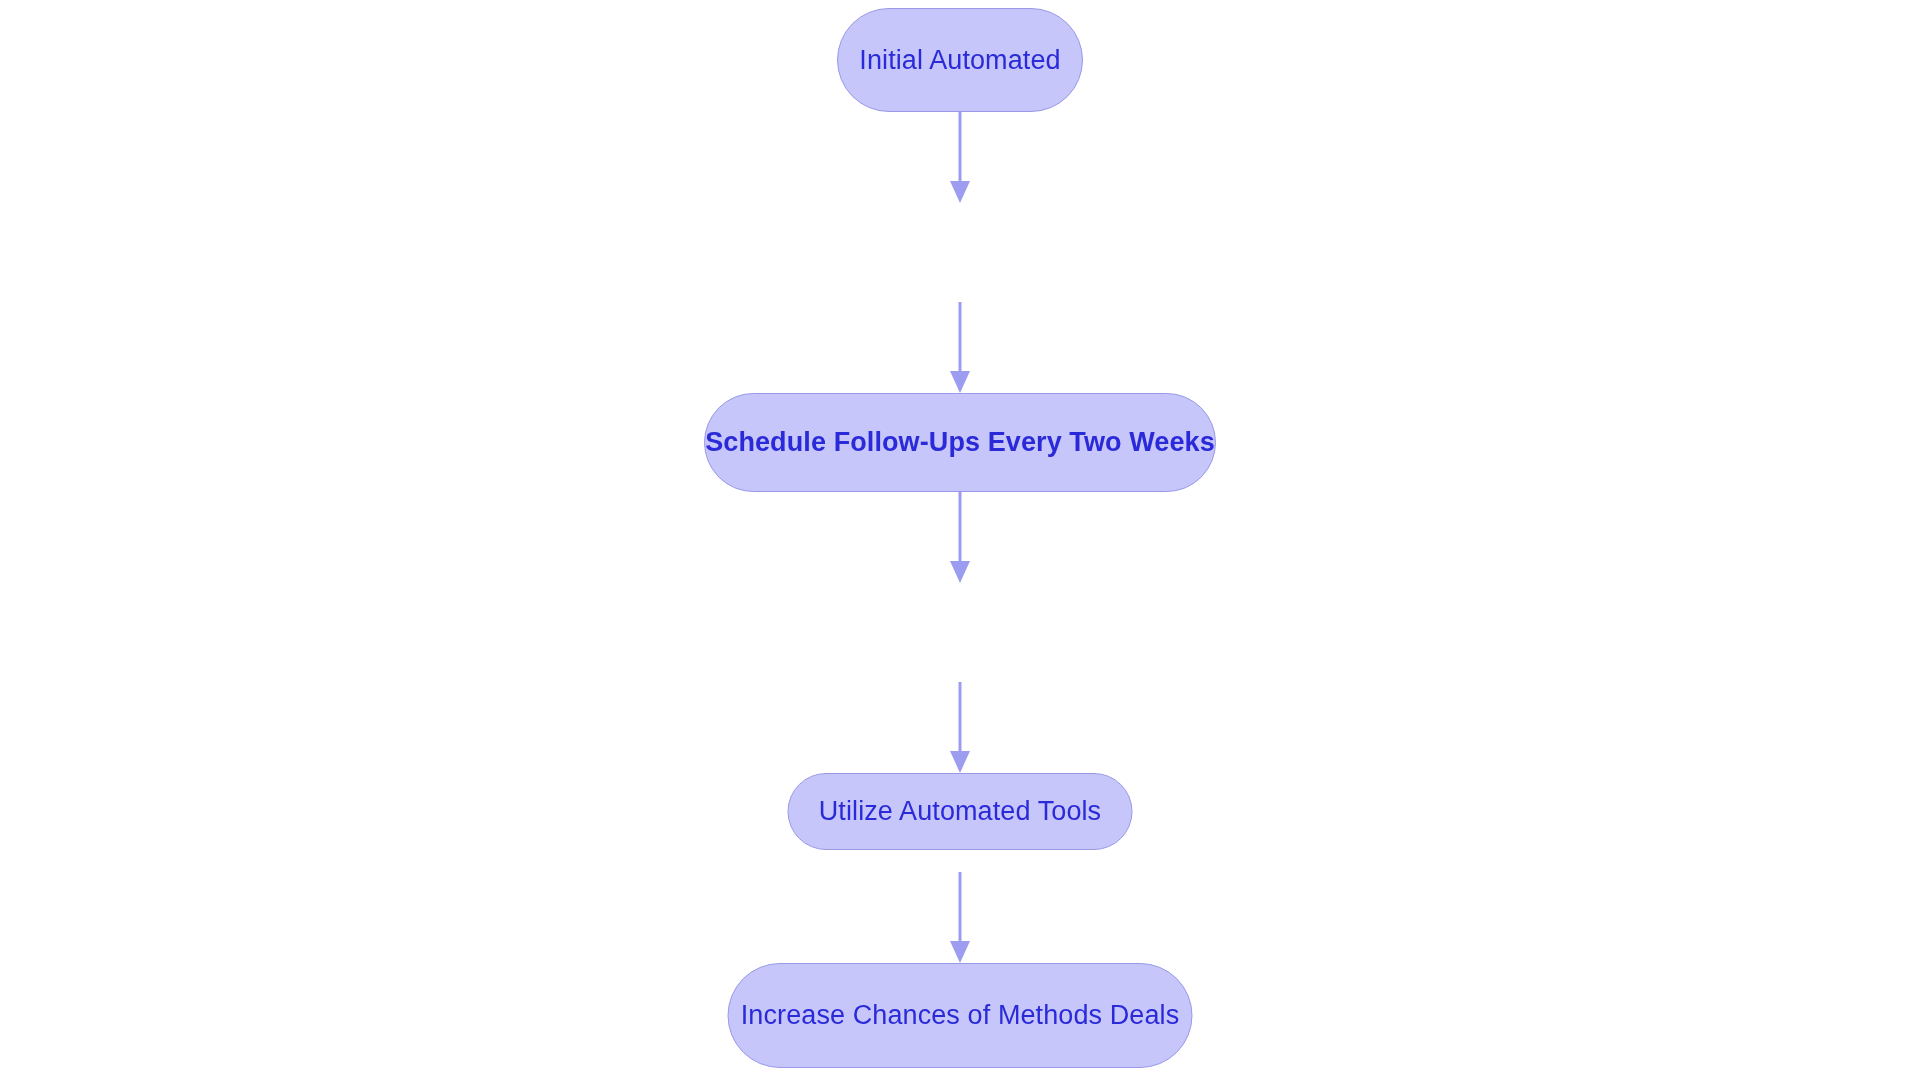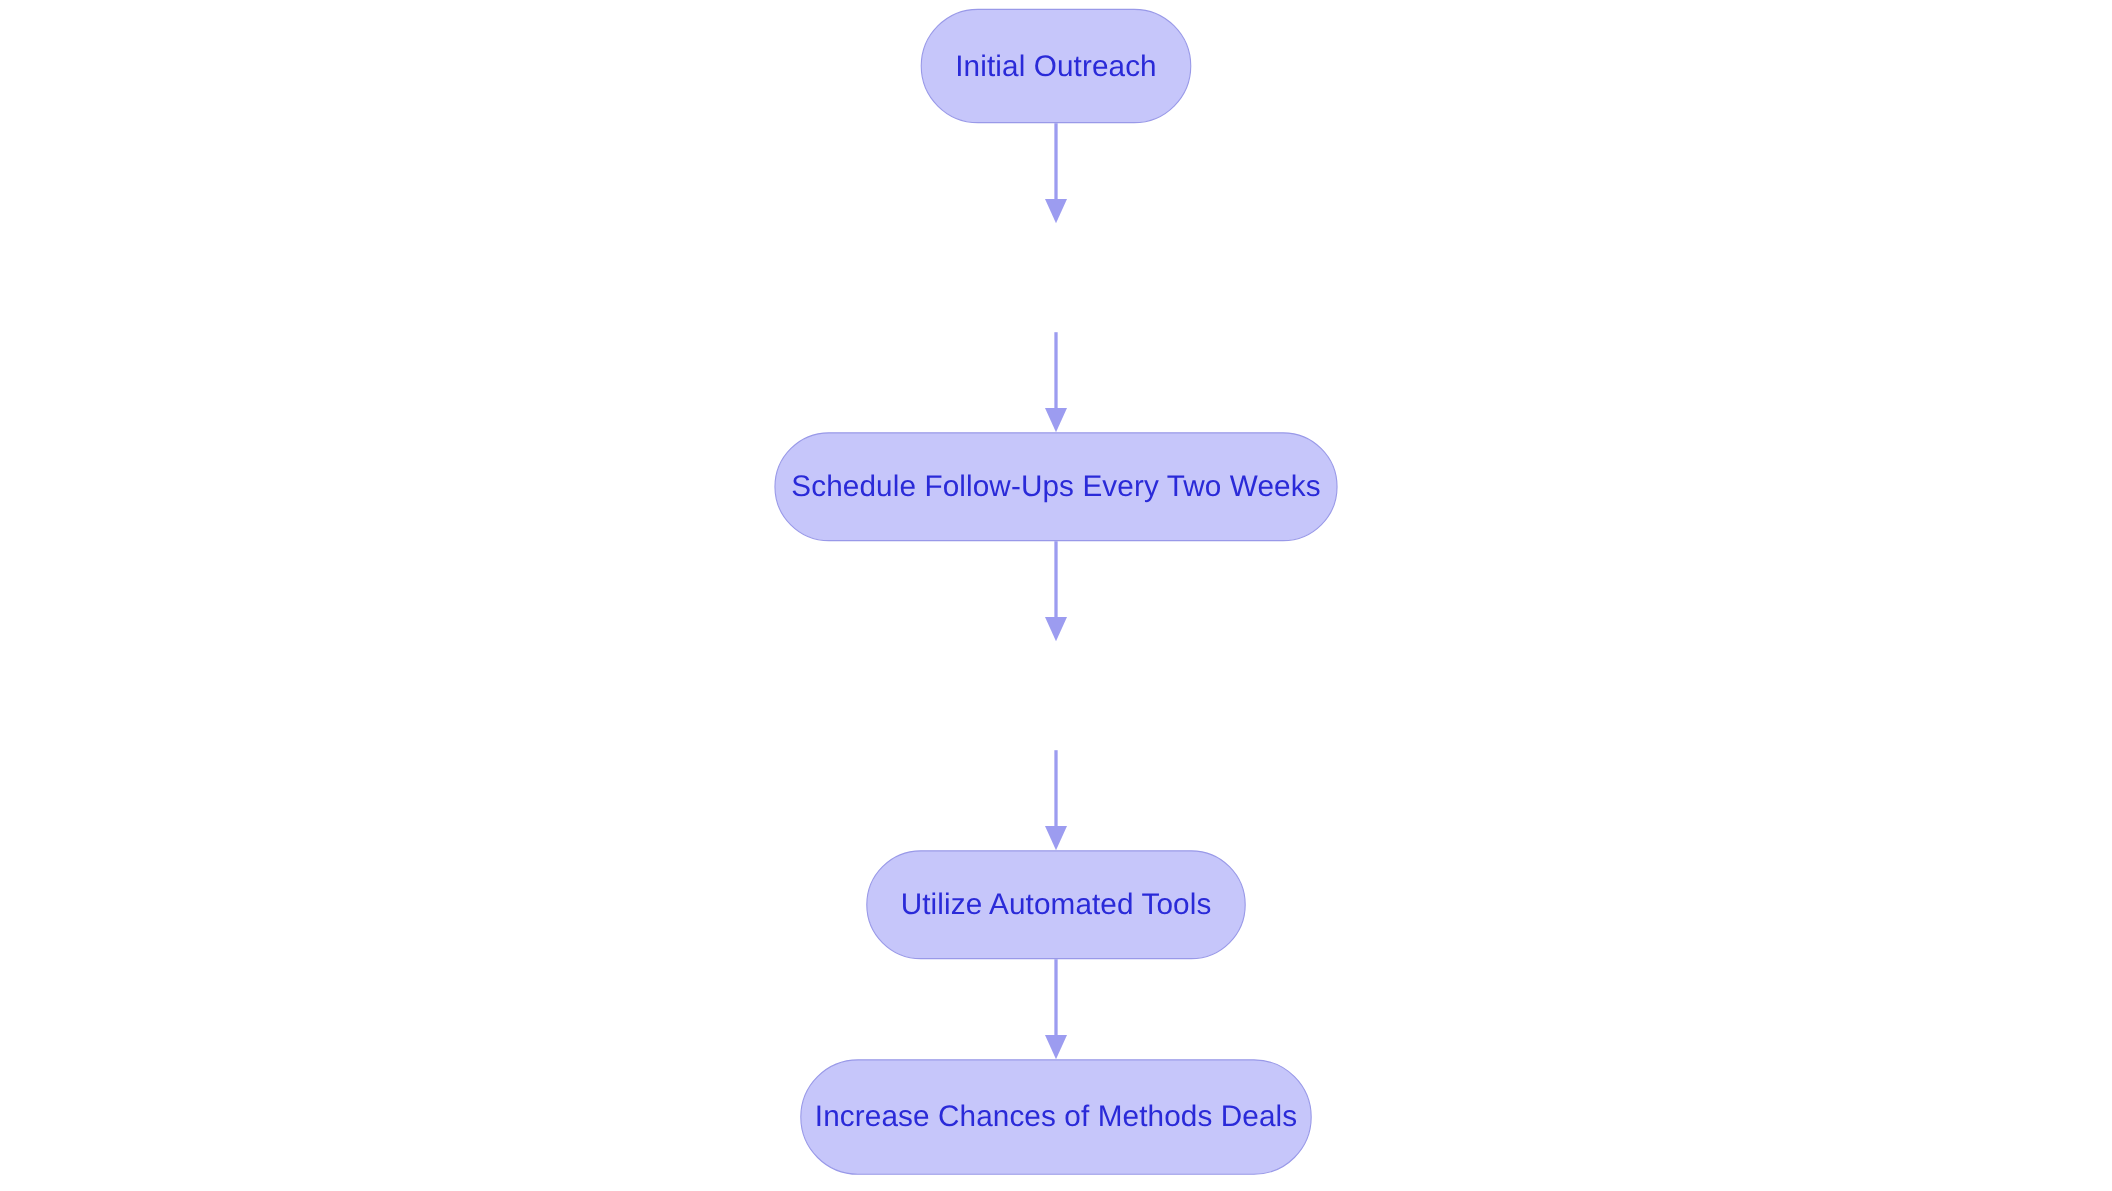--- a/index.html
+++ b/index.html
@@ -87,26 +87,26 @@
         <polygon points="950,751 970,751 960,773" fill="#9c9cf0"></polygon>
       </g>
       <g>
         <line x1="960" y1="872" x2="960" y2="942" stroke="#9c9cf0" stroke-width="3"></line>
         <polygon points="950,941 970,941 960,963" fill="#9c9cf0"></polygon>
       </g>
     </svg>
 
   <div class="node-column" id="node-column">
       <div class="flow-node" style="left: 960px; top: 8px; width: 246px; height: 104px; background: rgb(198, 198, 250); border-color: rgb(153, 153, 232); border-width: 1.6px;">
-        <span class="flow-node-label" style="color: rgb(42, 42, 216); font-size: 27px;">Initial Outreach</span>
+        <span class="flow-node-label" style="color: rgb(42, 42, 216); font-size: 27px;">Initial Automated</span>
       </div>
       <div class="flow-node" style="left: 960px; top: 393px; width: 512px; height: 99px; background: rgb(198, 198, 250); border-color: rgb(153, 153, 232); border-width: 1.6px;">
-        <span class="flow-node-label" style="color: rgb(42, 42, 216); font-size: 27px;">Schedule Follow-Ups Every Two Weeks</span>
+        <span class="flow-node-label" style="color: rgb(42, 42, 216); font-size: 27px; font-weight: bold;">Schedule Follow-Ups Every Two Weeks</span>
       </div>
-      <div class="flow-node" style="left: 960px; top: 773px; width: 345px; height: 99px; background: rgb(198, 198, 250); border-color: rgb(153, 153, 232); border-width: 1.6px;">
+      <div class="flow-node" style="left: 960px; top: 773px; width: 345px; height: 77px; background: rgb(198, 198, 250); border-color: rgb(153, 153, 232); border-width: 1.6px;">
         <span class="flow-node-label" style="color: rgb(42, 42, 216); font-size: 27px;">Utilize Automated Tools</span>
       </div>
       <div class="flow-node" style="left: 960px; top: 963px; width: 465px; height: 105px; background: rgb(198, 198, 250); border-color: rgb(153, 153, 232); border-width: 1.6px;">
         <span class="flow-node-label" style="color: rgb(42, 42, 216); font-size: 27px;">Increase Chances of Methods Deals</span>
       </div>
     </div>
 
 </div>
 
 </body></html>

